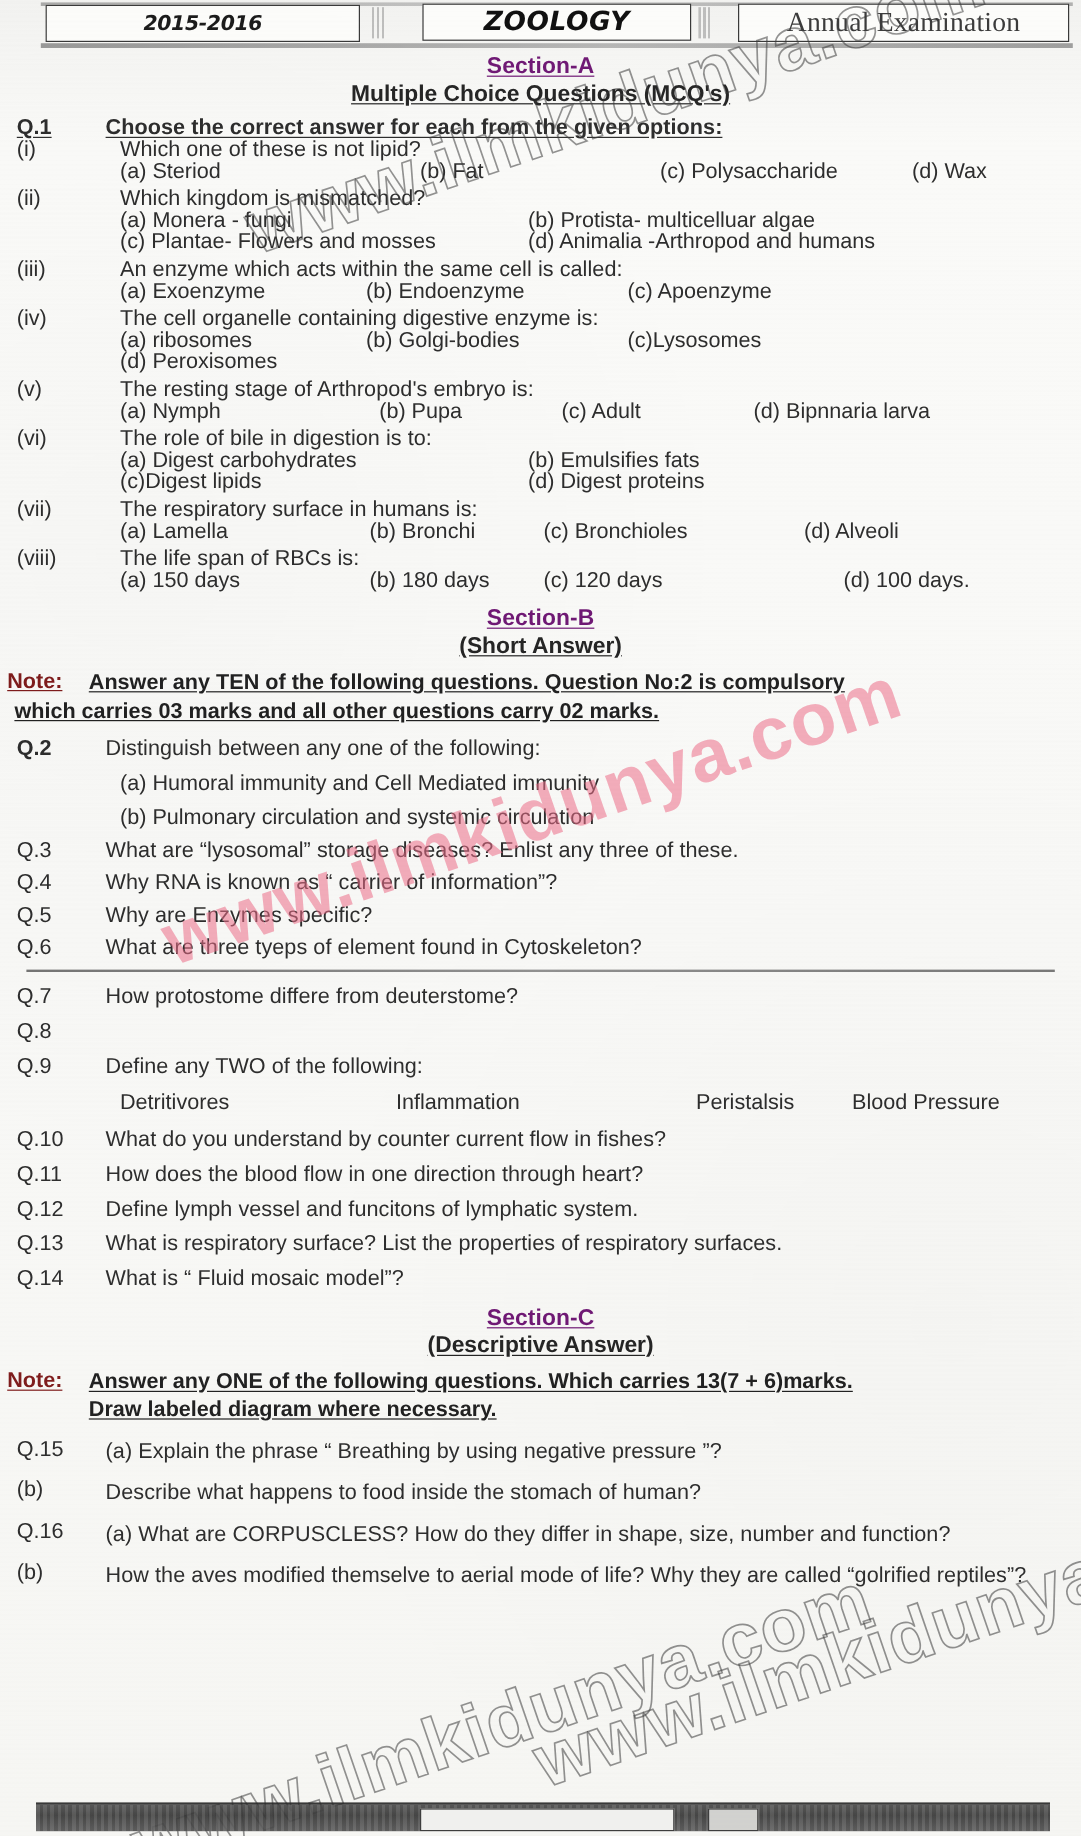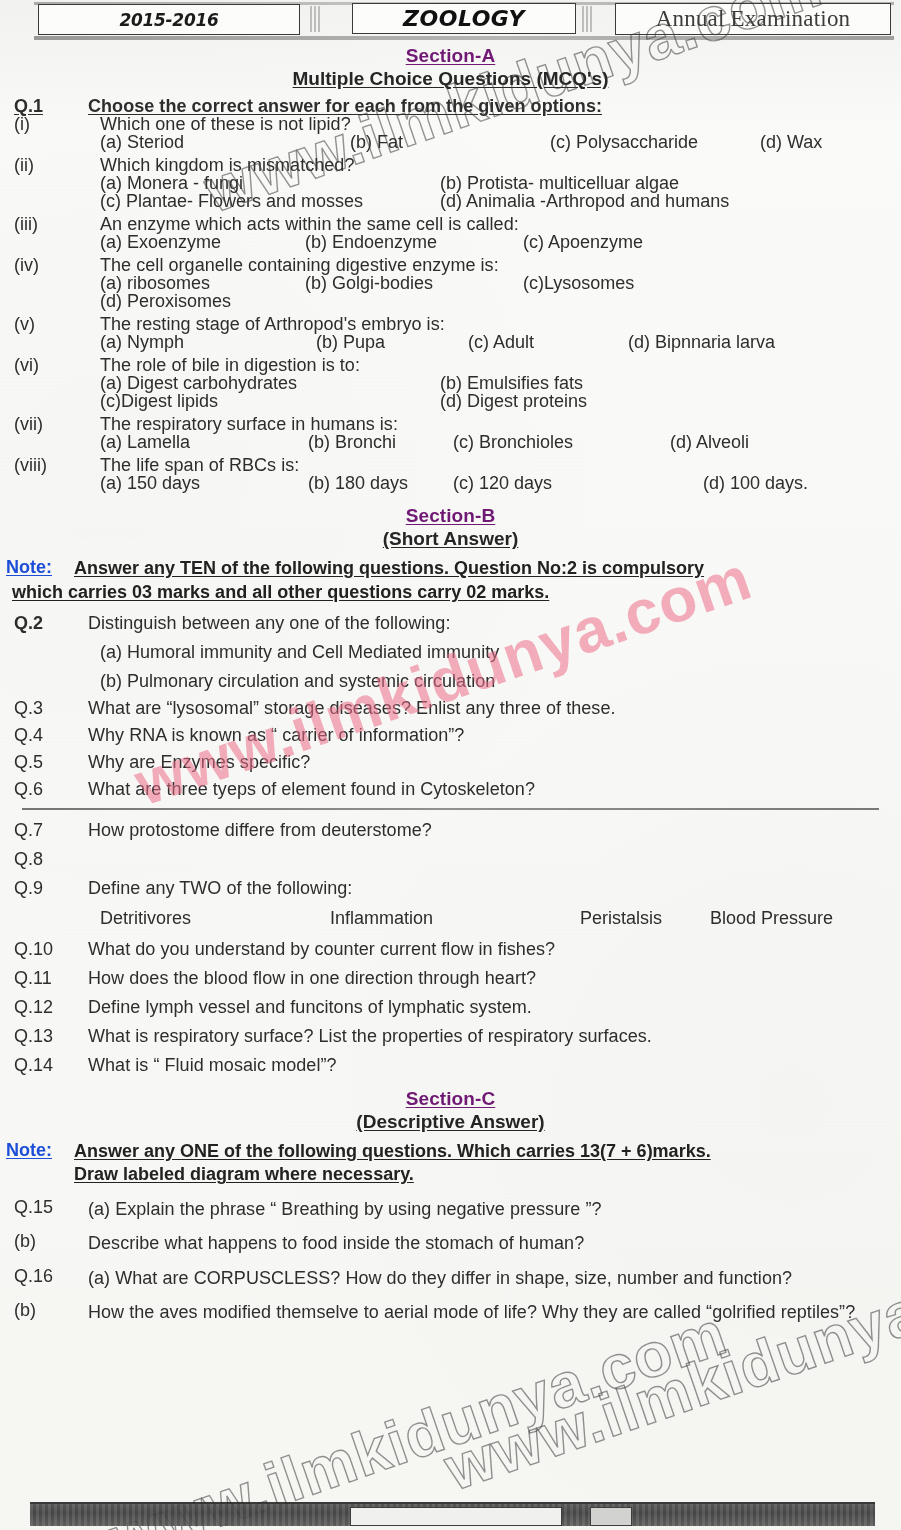--- a/index.html
+++ b/index.html
@@ -170,21 +170,21 @@
     align-items: flex-start;
     padding: 0 6px 0 6px;
   }
   .note-lbl {
     flex: 0 0 auto;
     width: 68px;
     font-size: 18px;
     font-weight: 700;
     text-decoration: underline;
     text-underline-offset: 2px;
-    color: #1d4ed8;
+    color: #7f1d1d;
   }
   .note-body {
     flex: 1 1 auto;
     font-size: 18px;
     font-weight: 700;
     color: #222;
     text-align: justify;
     text-decoration: underline;
     text-underline-offset: 2px;
     line-height: 1.32;

